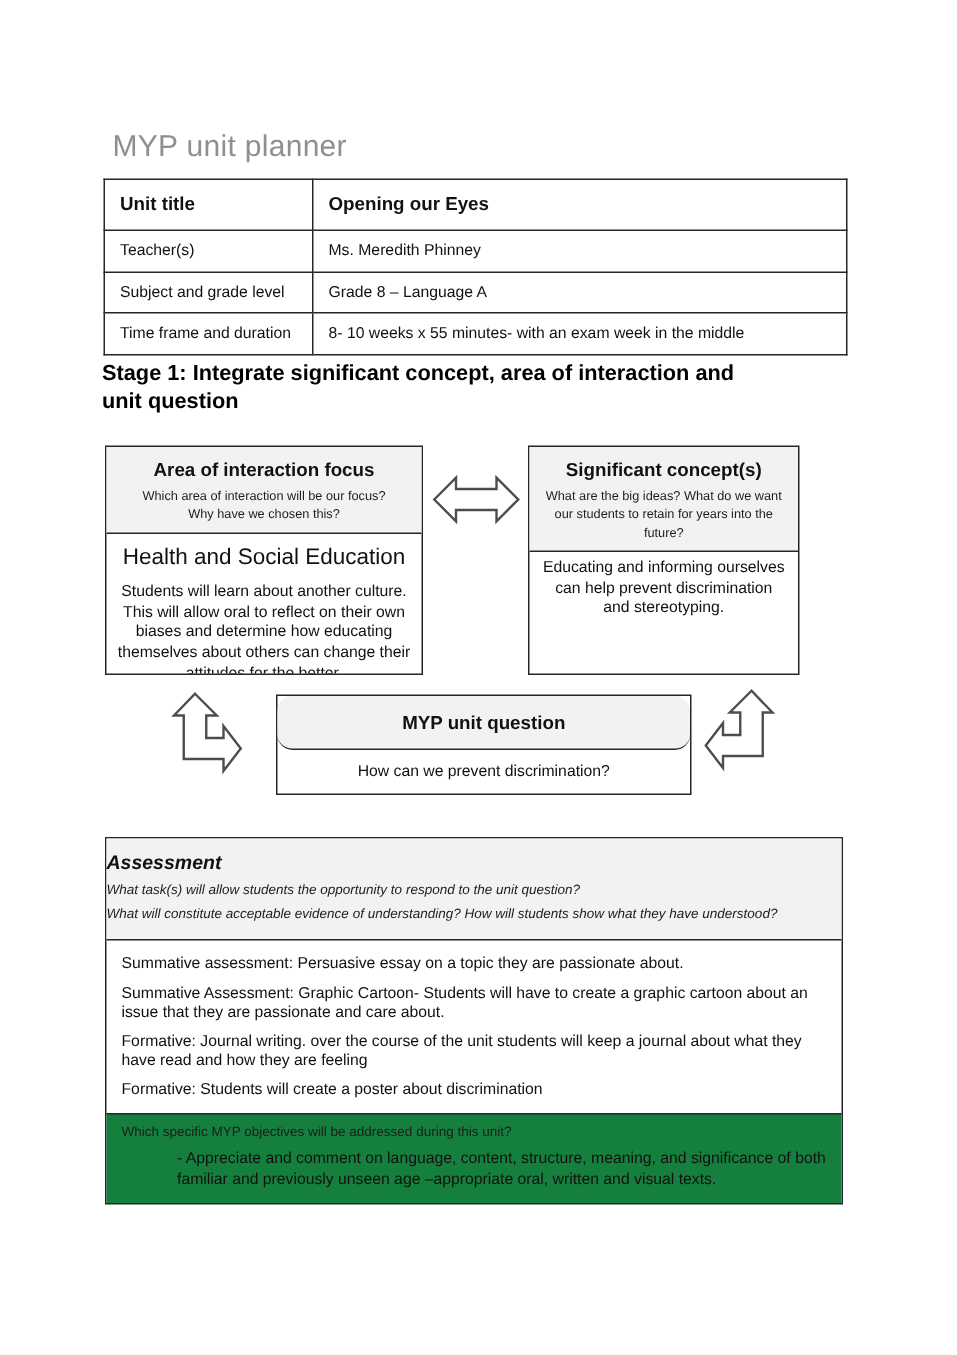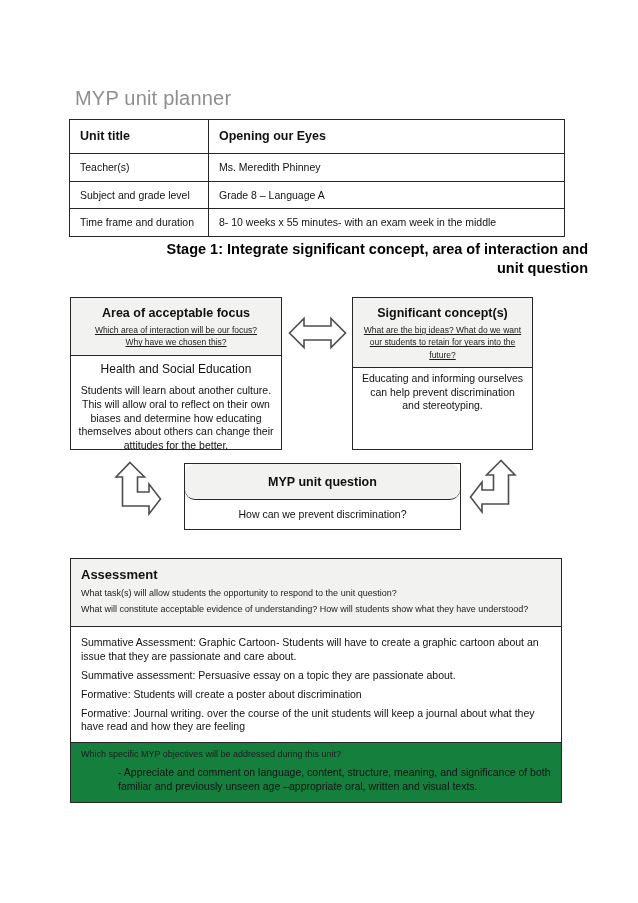--- a/index.html
+++ b/index.html
@@ -32,42 +32,42 @@
     background: #fff;
   }
   .info-table col.c1 { width: 139px; }
   .info-table tr.first td {
     font-weight: bold; font-size: 12.5px; padding: 9px 10px;
   }
 
   
   .stage-heading {
     position: absolute; left: 68px; top: 240px; width: 520px;
-    font-weight: bold; font-size: 14.5px; line-height: 1.3; color: #000; text-align: right;
+    font-weight: bold; font-size: 14.5px; line-height: 1.3; color: #000;
   }
   .stage-heading span { display: block; }
 
   
   .cbox {
     position: absolute; border: 1px solid #262626; background: #fff;
     display: flex; flex-direction: column;
   }
   .aoi-box { left: 70px; top: 297px; width: 212px; height: 153px; }
   .sc-box  { left: 352px; top: 297px; width: 181px; height: 153px; }
   .cbox-head {
     background: #f2f2f0; border-bottom: 1px solid #262626;
     text-align: center; padding: 8px 4px 6px 4px;
   }
   .cbox-head-title { font-weight: bold; font-size: 12.5px; margin-bottom: 4px; }
-  .cbox-prompt { font-size: 8.5px; line-height: 1.45; color: #1c1c1c; text-decoration: underline; }
+  .cbox-prompt { font-size: 8.5px; line-height: 1.45; color: #1c1c1c; }
   .cbox-body {
     flex: 1; text-align: center; font-size: 10.5px; line-height: 1.3;
     padding: 4px 7px; overflow: hidden;
   }
-  .aoi-answer-title { font-size: 12px; margin: 2px 0 7px 0; }
+  .aoi-answer-title { font-size: 15px; margin: 2px 0 7px 0; }
 
   
   .arrow { position: absolute; }
   .arrow svg { display: block; }
   .arrow-h { left: 288px; top: 311px; }
   .arrow-bent-left { left: 109px; top: 461px; }
   .arrow-bent-right { left: 469px; top: 459px; }
   .arrow-bent-right svg { transform: scaleX(-1); }
 
   
@@ -83,21 +83,22 @@
   }
   .uq-body { text-align: center; font-size: 10.5px; padding: 8px 4px 9px 4px; }
 
   
   .assessment-box {
     position: absolute; left: 70px; top: 558px; width: 492px;
     border: 1px solid #262626; background: #fff;
   }
   .as-head {
     background: #f2f2f0; border-bottom: 1px solid #262626;
-    padding: 8px 10px 7px 10px;
+    padding: 8px 10px 7px 0;
+    font-style: italic;
   }
   .as-title { font-weight: bold; font-size: 13px; margin-bottom: 6px; }
   .as-prompt { font-size: 9px; line-height: 1.3; margin: 4px 0; color: #1c1c1c; }
   .as-body { padding: 3px 10px; }
   .as-body p { font-size: 10.5px; line-height: 1.25; margin: 6px 0; }
   .as-foot {
     background: #15803d; border-top: 1px solid #262626;
     padding: 6px 10px 9px 10px;
   }
   .as-foot-prompt { font-size: 9px; margin-bottom: 6px; color: #1c1c1c; }
@@ -135,21 +136,21 @@
     </tbody>
   </table>
 
   <div class="stage-heading">
     <span>Stage 1: Integrate significant concept, area of interaction and</span>
     <span>unit question</span>
   </div>
 
   <div class="cbox aoi-box">
     <div class="cbox-head">
-      <div class="cbox-head-title">Area of acceptable focus</div>
+      <div class="cbox-head-title">Area of interaction focus</div>
       <div class="cbox-prompt">
         <div>Which area of interaction will be our focus?</div>
         <div>Why have we chosen this?</div>
       </div>
     </div>
     <div class="cbox-body">
       <div class="aoi-answer-title">Health and Social Education</div>
       <div>Students will learn about another culture. This will allow oral to reflect on their own biases and determine how educating themselves about others can change their attitudes for the better.</div>
     </div>
   </div>
@@ -187,24 +188,24 @@
     <div class="uq-body">How can we prevent discrimination?</div>
   </div>
 
   <div class="assessment-box">
     <div class="as-head">
       <div class="as-title">Assessment</div>
       <div class="as-prompt">What task(s) will allow students the opportunity to respond to the unit question?</div>
       <div class="as-prompt">What will constitute acceptable evidence of understanding? How will students show what they have understood?</div>
     </div>
     <div class="as-body">
+      <p>Summative assessment: Persuasive essay on a topic they are passionate about.</p>
       <p>Summative Assessment: Graphic Cartoon- Students will have to create a graphic cartoon about an issue that they are passionate and care about.</p>
-      <p>Summative assessment: Persuasive essay on a topic they are passionate about.</p>
+      <p>Formative: Journal writing. over the course of the unit students will keep a journal about what they have read and how they are feeling</p>
       <p>Formative: Students will create a poster about discrimination</p>
-      <p>Formative: Journal writing. over the course of the unit students will keep a journal about what they have read and how they are feeling</p>
     </div>
     <div class="as-foot">
       <div class="as-foot-prompt">Which specific MYP objectives will be addressed during this unit?</div>
       <div class="as-foot-answer">- Appreciate and comment on language, content, structure, meaning, and significance of both familiar and previously unseen age –appropriate oral, written and visual texts.</div>
     </div>
   </div>
 
 </div>
 
 </body></html>

